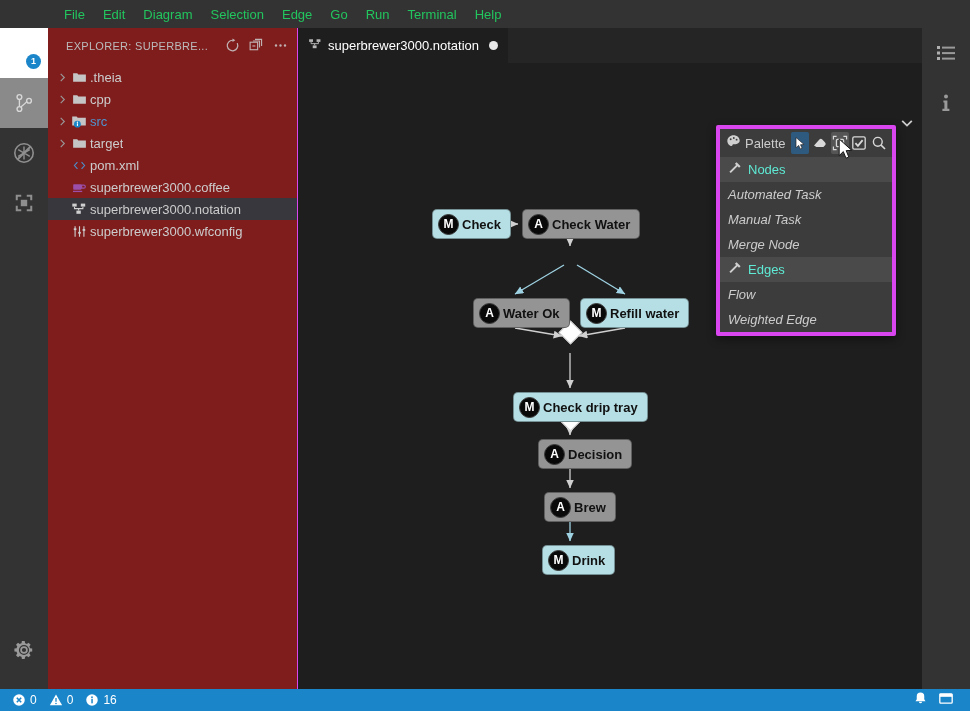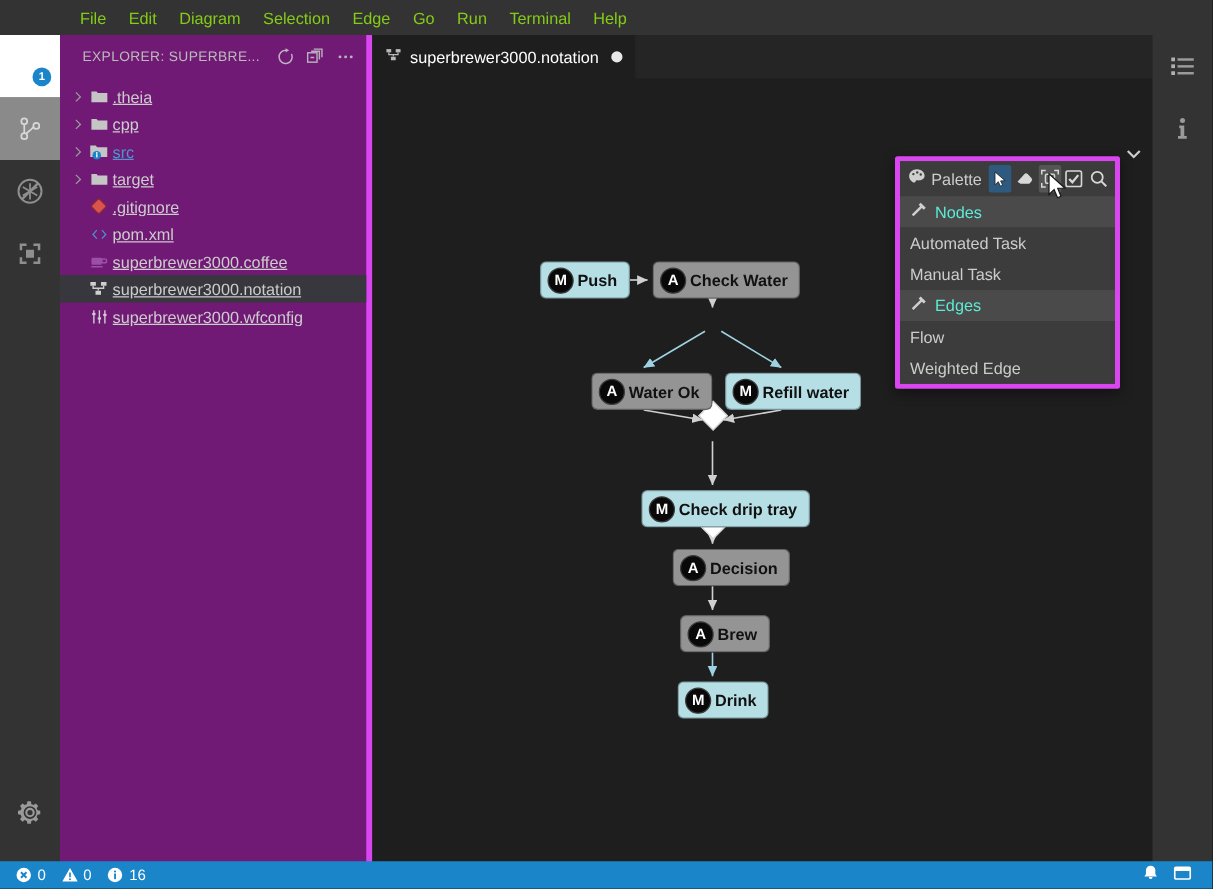--- a/index.html
+++ b/index.html
@@ -11,21 +11,21 @@
   }
   #app { position:relative; width:970px; height:711px; }
 
   
   .menubar {
     position:absolute; left:0; top:0; width:970px; height:28px;
     background:#333333; display:flex; align-items:center;
     padding-left:55px;
   }
   .menu-item {
-    padding:3px 9px; font-size:13px; color:#84cc16; cursor:default;
+    padding:3px 9px; font-size:13px; color:#22c55e; cursor:default;
     line-height:17px;
   }
 
   
   .activitybar {
     position:absolute; left:0; top:28px; width:48px; height:665px;
     background:#333333;
   }
   .ab-item {
     position:relative; width:48px; height:50px;
@@ -38,21 +38,21 @@
     background:#1a85c9; color:#fff; font-size:9px; font-weight:bold;
     width:15px; height:15px; border-radius:50%;
     display:flex; align-items:center; justify-content:center;
     line-height:15px;
   }
   .ab-bottom { position:absolute; left:0; bottom:18px; width:48px; }
 
   
   .sidebar {
     position:absolute; left:48px; top:28px; width:250px; height:665px;
-    background:#701a75; border-right:5px solid #d946ef;
+    background:#7f1d1d; border-right:1px solid #d946ef;
   }
   .side-header {
     height:35px; display:flex; align-items:center;
     padding:0 6px 0 18px; color:#bbbbbb;
   }
   .side-title {
     font-size:11px; letter-spacing:0.3px; flex:1;
     text-transform:uppercase; white-space:nowrap; overflow:hidden;
   }
   .side-act {
@@ -62,21 +62,21 @@
 
   .tree { padding-top:3px; }
   .trow {
     height:22px; display:flex; align-items:center;
     font-size:13px; color:#cccccc; white-space:nowrap;
     padding-left:6px;
   }
   .trow.selected { background:#37373d; }
   .twist { width:16px; height:16px; display:flex; align-items:center; justify-content:center; flex:0 0 16px;}
   .ticon { width:18px; display:flex; align-items:center; justify-content:center; flex:0 0 18px; margin-right:2px; position:relative;}
-  .tlabel { overflow:hidden; text-overflow:ellipsis;text-decoration:underline; }
+  .tlabel { overflow:hidden; text-overflow:ellipsis; }
   .tlabel.blue { color:#4e94ce; }
 
   
   .editor { position:absolute; left:298px; top:28px; width:624px; height:665px; background:#1e1e1e; }
   .tabbar { height:35px; background:#252526; display:flex; }
   .tab {
     display:flex; align-items:center; gap:6px; padding:0 10px;
     background:#1e1e1e; color:#ffffff; font-size:13px; height:35px;
     border-right:1px solid #252526; position:relative;
   }
@@ -125,21 +125,21 @@
     justify-content:center; border-radius:2px;
   }
   .pal-tool.sel { background:#2f5a80; }
   .pal-tool.hov { background:#555555; }
   .pal-group {
     display:flex; align-items:center; gap:6px; height:25px;
     padding-left:8px; background:#4a4a4a; color:#5eead4; font-size:13px;
   }
   .pal-item {
     height:25px; display:flex; align-items:center; padding-left:8px;
-    background:#3c3c3c; color:#cccccc; font-size:13px;
+    background:#3c3c3c; color:#cccccc; font-size:13px;font-style:italic;
   }
   .pal-chev { position:absolute; right:-23px; top:-14px; }
 
   
   .rightbar {
     position:absolute; left:922px; top:28px; width:48px; height:665px;
     background:#333333;
   }
   .rb-item { width:48px; height:50px; display:flex; align-items:center; justify-content:center; }
 
@@ -301,29 +301,20 @@
             </svg>
         </span>
         <span class="ticon">
           <svg width="15" height="15" viewBox="0 0 16 16">
               <path d="M1.2 3.4h4.4l1.1 1.3h8.1v7.9H1.2z" fill="#c5c5c5"></path>
             </svg>
         </span>
         <span class="tlabel">target</span>
       </div>
 
-      <div class="trow">
-        <span class="twist"></span>
-        <span class="ticon">
-          <svg width="14" height="14" viewBox="0 0 16 16">
-            <rect x="3" y="3" width="10" height="10" rx="1.5" transform="rotate(45 8 8)" fill="#d9534f" stroke="#8d2b28" stroke-width="1"></rect>
-          </svg>
-        </span>
-        <span class="tlabel">.gitignore</span>
-      </div>
 
       <div class="trow">
         <span class="twist"></span>
         <span class="ticon">
           <svg width="15" height="15" viewBox="0 0 16 16">
             <path d="M5.8 4.4 L2.6 8 L5.8 11.6" fill="none" stroke="#4b8ec9" stroke-width="1.2"></path>
             <path d="M10.2 4.4 L13.4 8 L10.2 11.6" fill="none" stroke="#4b8ec9" stroke-width="1.2"></path>
           </svg>
         </span>
         <span class="tlabel">pom.xml</span>
@@ -421,21 +412,21 @@
         <line x1="272" y1="406" x2="272" y2="425" stroke="#d0d0d0" stroke-width="1.3" marker-end="url(#arrW)"></line>
 
         <line x1="272" y1="459" x2="272" y2="478" stroke="#9ed2e2" stroke-width="1.3" marker-end="url(#arrC)"></line>
       </svg>
 
       <div class="diamond" style="left:264px; top:261px;"></div>
       <div class="diamond" style="left:264px; top:348px;"></div>
 
       <div class="node manual" style="left:134px; top:146px;">
         <span class="bullet">M</span>
-        <span>Push</span>
+        <span>Check</span>
       </div>
 
       <div class="node auto" style="left:224px; top:146px;">
         <span class="bullet">A</span>
         <span>Check Water</span>
       </div>
 
       <div class="node auto" style="left:175px; top:235px;">
         <span class="bullet">A</span>
         <span>Water Ok</span>
@@ -525,20 +516,23 @@
                 <path d="M9.8 1.4 L14.4 6 L12.6 7.8 L10.9 6.1 L3.2 13.8 L1.6 12.2 L9.3 4.5 L7.9 3.1 Z" fill="#cfcfcf"></path>
               </svg>
           </span>
           <span>Nodes</span>
         </div>
         <div class="pal-item">
           <span>Automated Task</span>
         </div>
         <div class="pal-item">
           <span>Manual Task</span>
+        </div>
+        <div class="pal-item">
+          <span>Merge Node</span>
         </div>
 
         <div class="pal-group">
           <span>
             <svg width="14" height="14" viewBox="0 0 16 16">
                 <path d="M9.8 1.4 L14.4 6 L12.6 7.8 L10.9 6.1 L3.2 13.8 L1.6 12.2 L9.3 4.5 L7.9 3.1 Z" fill="#cfcfcf"></path>
               </svg>
           </span>
           <span>Edges</span>
         </div>

